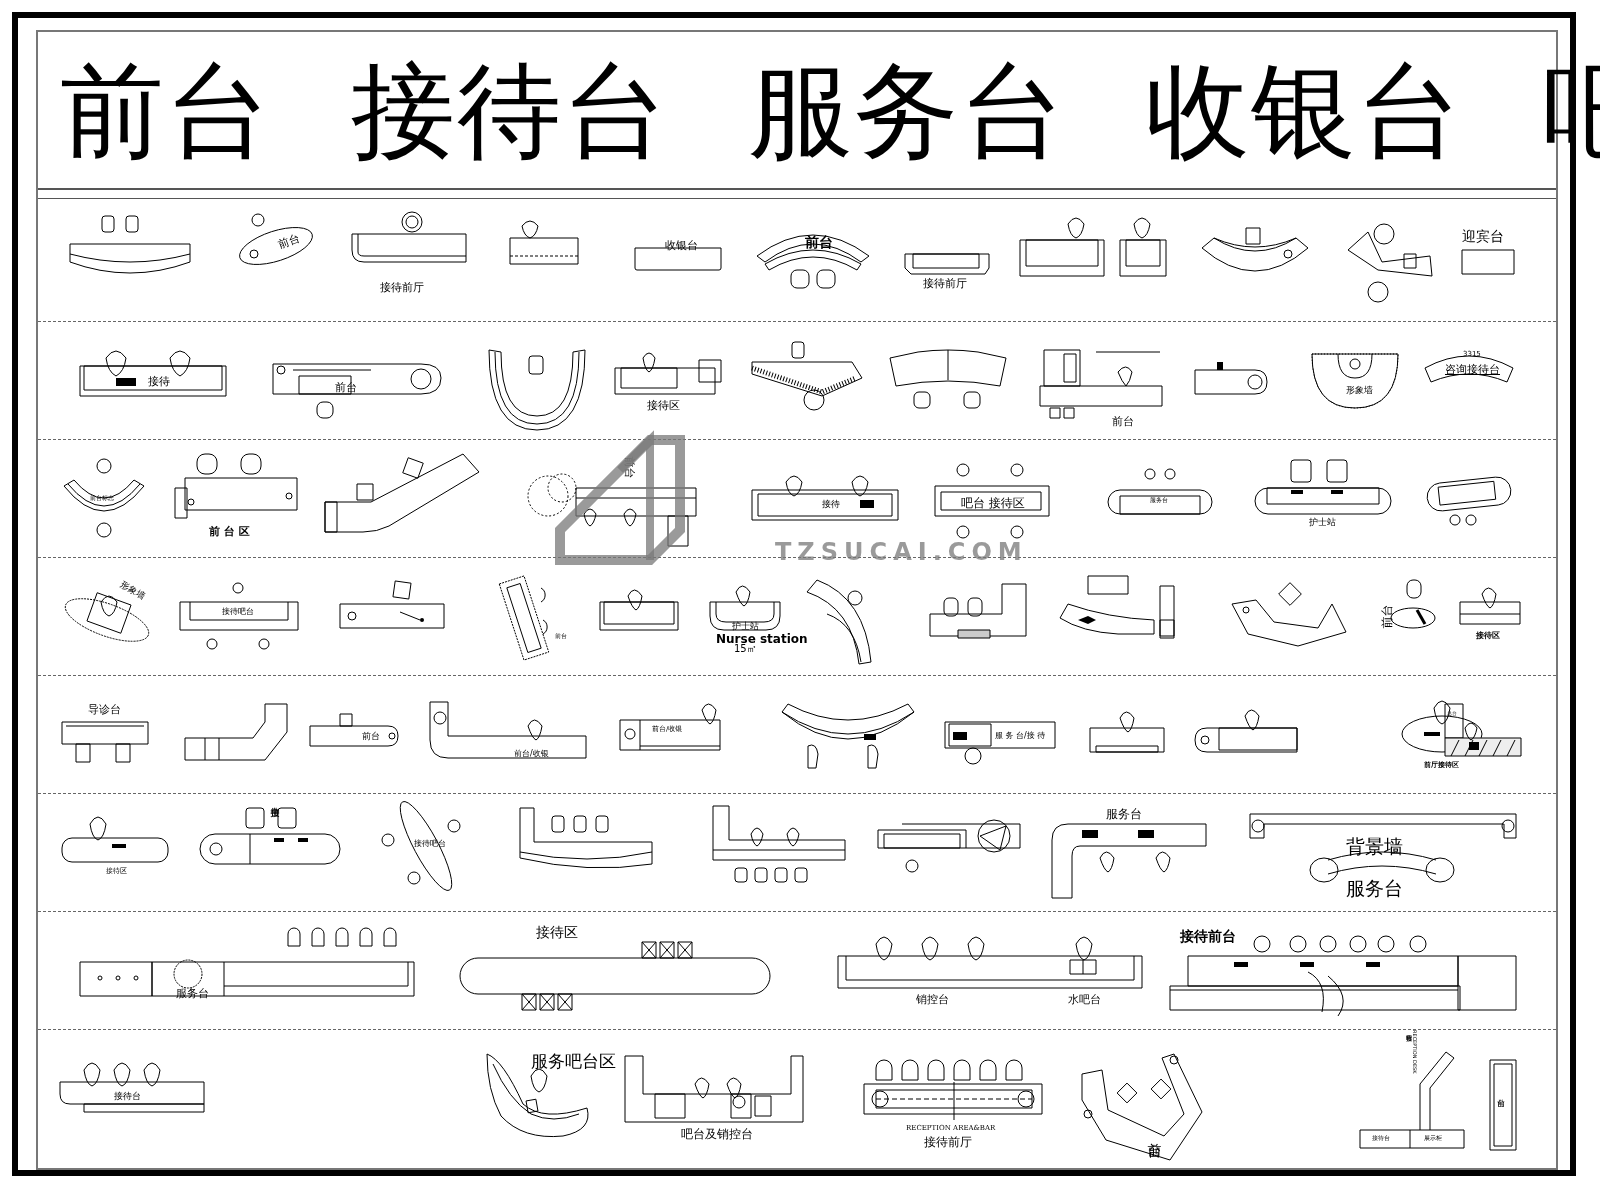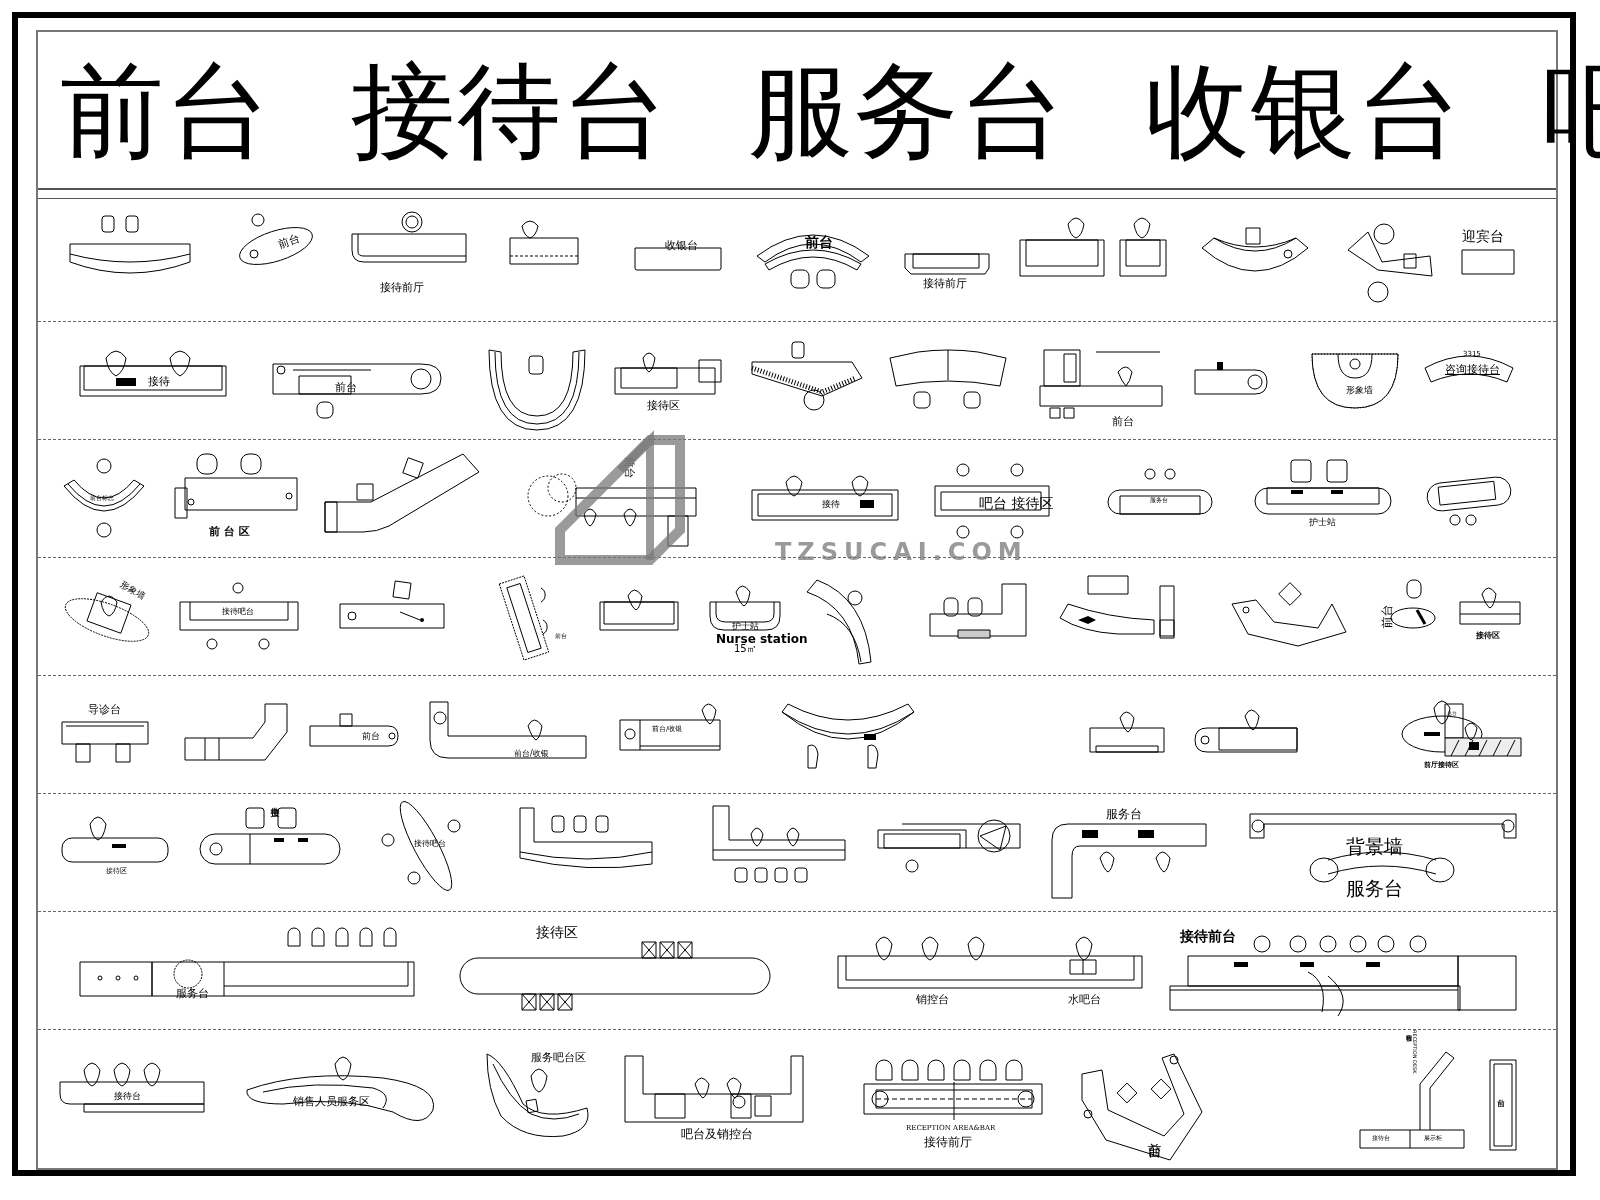--- a/index.html
+++ b/index.html
@@ -281,21 +281,21 @@
       </div>
       <div class="cell" style="left:895px;width:120px;">
         <svg viewBox="0 0 120 118">
             <rect class="s" x="2" y="46" width="114" height="30"></rect>
             <rect class="s" x="8" y="52" width="100" height="18"></rect>
             <circle class="s" cx="30" cy="30" r="6"></circle>
             <circle class="s" cx="84" cy="30" r="6"></circle>
             <circle class="s" cx="30" cy="92" r="6"></circle>
             <circle class="s" cx="84" cy="92" r="6"></circle>
           </svg>
-        <div class="lbl" style="left:46px;top:55px;font-size:14px;">吧台 接待区</div>
+        <div class="lbl" style="left:28px;top:55px;font-size:12px;">吧台 接待区</div>
       </div>
       <div class="cell" style="left:1068px;width:110px;">
         <svg viewBox="0 0 110 118">
             <rect class="s" x="2" y="50" width="104" height="24" rx="12"></rect>
             <rect class="s" x="14" y="56" width="80" height="18"></rect>
             <circle class="s" cx="44" cy="34" r="5"></circle>
             <circle class="s" cx="64" cy="34" r="5"></circle>
           </svg>
         <div class="lbl" style="left:44px;top:56px;font-size:6px;">服务台</div>
       </div>
@@ -469,20 +469,29 @@
         <div class="lbl" style="left:34px;top:48px;font-size:7px;">前台/收银</div>
       </div>
       <div class="cell" style="left:740px;width:140px;">
         <svg viewBox="0 0 140 118">
             <path class="s" d="M4 36 Q70 80 136 36 L130 28 Q70 60 10 28Z"></path>
             <path class="s" d="M4 36 Q70 90 136 36"></path>
             <path class="s" d="M30 70 q8 -4 10 8 l-2 14 h-8z"></path>
             <path class="s" d="M90 70 q8 -4 10 8 l-2 14 h-8z"></path>
             <rect class="f" x="86" y="58" width="12" height="6"></rect>
           </svg>
+      </div>
+      <div class="cell" style="left:905px;width:115px;">
+        <svg viewBox="0 0 115 118">
+            <rect class="s" x="2" y="46" width="110" height="26" stroke-width="2"></rect>
+            <rect class="s" x="6" y="48" width="42" height="22"></rect>
+            <rect class="f" x="10" y="56" width="14" height="8"></rect>
+            <circle class="s" cx="30" cy="80" r="8"></circle>
+          </svg>
+        <div class="lbl" style="left:52px;top:54px;font-size:8px;">服 务 台/接 待</div>
       </div>
       <div class="cell" style="left:1050px;width:80px;">
         <svg viewBox="0 0 80 118">
             <rect class="s" x="2" y="52" width="74" height="24"></rect>
             <rect class="s" x="8" y="70" width="62" height="6"></rect>
             <path class="s" d="M32 42 q6 -12 14 0 q-2 12 -6 14 q-4 -2 -8 -14z"></path>
           </svg>
       </div>
       <div class="cell" style="left:1155px;width:110px;">
         <svg viewBox="0 0 110 118">
@@ -667,36 +676,28 @@
       <div class="cell" style="left:20px;width:150px;">
         <svg viewBox="0 0 150 140">
             <path class="s" d="M2 52 H146 V74 H12 Q2 74 2 64Z"></path>
             <rect class="s" x="26" y="74" width="120" height="8"></rect>
             <path class="s" d="M26 40 q8 -14 16 0 q-2 14 -8 16 q-6 -2 -8 -16z"></path>
             <path class="s" d="M56 40 q8 -14 16 0 q-2 14 -8 16 q-6 -2 -8 -16z"></path>
             <path class="s" d="M86 40 q8 -14 16 0 q-2 14 -8 16 q-6 -2 -8 -16z"></path>
           </svg>
         <div class="lbl" style="left:56px;top:60px;font-size:9px;">接待台</div>
       </div>
-      <div class="cell" style="left:205px;width:200px;">
-        <svg viewBox="0 0 200 140">
-            <path class="s" d="M4 60 Q60 40 140 48 Q196 56 190 80 Q180 100 150 82 Q100 66 40 74 Q2 74 4 60Z"></path>
-            <path class="s" d="M20 62 Q70 50 130 58 Q150 64 140 78"></path>
-            <path class="s" d="M92 34 q8 -14 16 0 q-2 14 -8 16 q-6 -2 -8 -16z"></path>
-          </svg>
-        <div class="lbl" style="left:50px;top:64px;font-size:11px;">销售人员服务区</div>
-      </div>
       <div class="cell" style="left:445px;width:115px;">
         <svg viewBox="0 0 115 140">
             <path class="s" d="M4 24 Q20 30 40 74 Q60 92 104 78 Q110 100 80 106 Q40 110 18 86 Q4 60 4 24Z"></path>
             <path class="s" d="M10 34 Q26 70 48 84 Q70 94 96 84"></path>
             <rect class="s" x="44" y="70" width="10" height="12" transform="rotate(-10 49 76)"></rect>
             <path class="s" d="M48 46 q8 -14 16 0 q-2 14 -8 16 q-6 -2 -8 -16z"></path>
           </svg>
-        <div class="lbl" style="left:48px;top:20px;font-size:11px;">服务吧台区</div>
+        <div class="lbl" style="left:48px;top:20px;font-size:17px;">服务吧台区</div>
       </div>
       <div class="cell" style="left:585px;width:195px;">
         <svg viewBox="0 0 195 140">
             <path class="s" d="M2 26 V92 H180 V26 H168 V64 H20 V26Z"></path>
             <rect class="s" x="32" y="64" width="30" height="24"></rect>
             <rect class="s" x="108" y="64" width="20" height="24"></rect>
             <circle class="s" cx="116" cy="72" r="6"></circle>
             <rect class="s" x="132" y="66" width="16" height="20"></rect>
             <path class="s" d="M72 54 q6 -12 14 0 q-2 12 -6 14 q-4 -2 -8 -14z"></path>
             <path class="s" d="M104 54 q6 -12 14 0 q-2 12 -6 14 q-4 -2 -8 -14z"></path>

